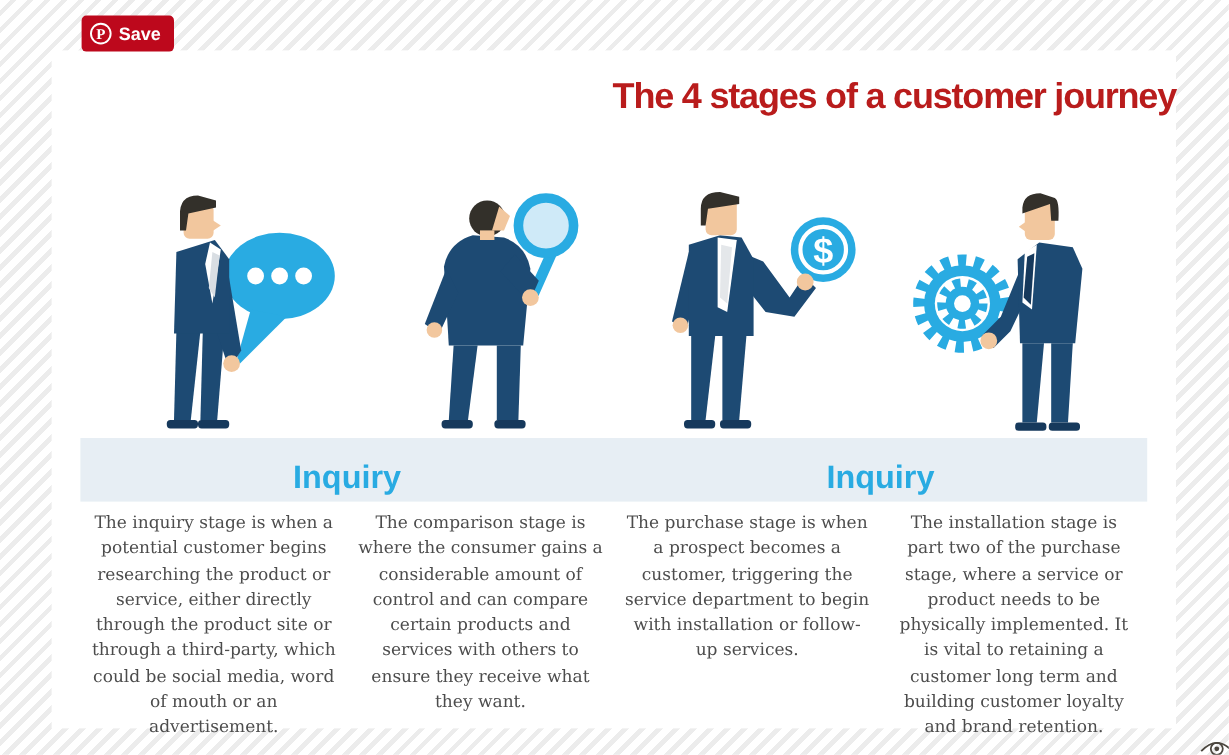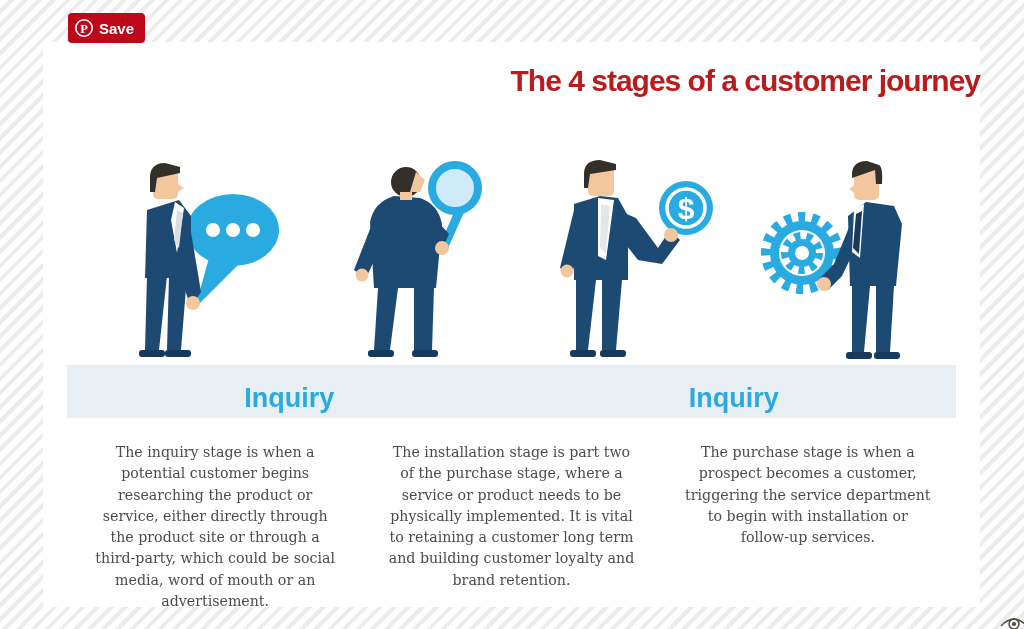--- a/index.html
+++ b/index.html
@@ -22,21 +22,21 @@
   }
   .figures{position:absolute;top:116px;left:24px;width:889px;height:207px;display:flex;}
   .figcol{flex:1;display:flex;justify-content:center;align-items:flex-end;}
   .band{position:absolute;top:323px;left:24px;width:889px;height:53px;background:#e7eef4;display:flex;}
   .stage-name{
     flex:1;align-self:flex-end;text-align:center;padding-bottom:4px;
     font-size:27px;font-weight:bold;color:#29abe2;
   }
   .texts{position:absolute;top:384px;left:24px;width:889px;display:flex;}
   .texts p{
-    flex:1;margin:16px;padding:0 9px;text-align:center;
+    flex:1;margin:0;padding:0 9px;text-align:center;
     font-family:"DejaVu Serif",serif;font-size:14.2px;line-height:1.5;color:#4c4c4c;
   }
   .eye{position:absolute;left:999px;top:611px;}
   
   .navy{fill:#1d4a73;} .navy2{fill:#16395c;} .skin{fill:#f2c79e;}
   .hair{fill:#33302a;} .blue{fill:#29abe2;} .white{fill:#ffffff;}
 </style>
 </head>
 <body>
 
@@ -158,22 +158,23 @@
       </div>
     </div>
 
     <div class="band">
       <div class="stage-name">Inquiry</div>
       <div class="stage-name">Inquiry</div>
     </div>
 
     <div class="texts">
       <p>The inquiry stage is when a potential customer begins researching the product or service, either directly through the product site or through a third-party, which could be social media, word of mouth or an advertisement.</p>
+      <p>The comparison stage is where the consumer gains a considerable amount of control and can compare certain products and services with others to ensure they receive what they want.</p>
+      <p>The purchase stage is when a prospect becomes a customer, triggering the service department to begin with installation or follow-up services.</p>
       <p>The installation stage is part two of the purchase stage, where a service or product needs to be physically implemented. It is vital to retaining a customer long term and building customer loyalty and brand retention.</p>
-      <p>The purchase stage is when a prospect becomes a customer, triggering the service department to begin with installation or follow-up services.</p>
     </div>
 
   </div>
 
   <svg class="eye" width="30" height="22" viewBox="0 0 30 22">
     <path d="M2,15 Q15,1 28,15" fill="none" stroke="#4c473f" stroke-width="1.5"></path>
     <circle cx="15" cy="13" r="5" fill="none" stroke="#4c473f" stroke-width="1.5"></circle>
     <circle cx="15" cy="13" r="2" fill="#4c473f"></circle>
   </svg>
 

